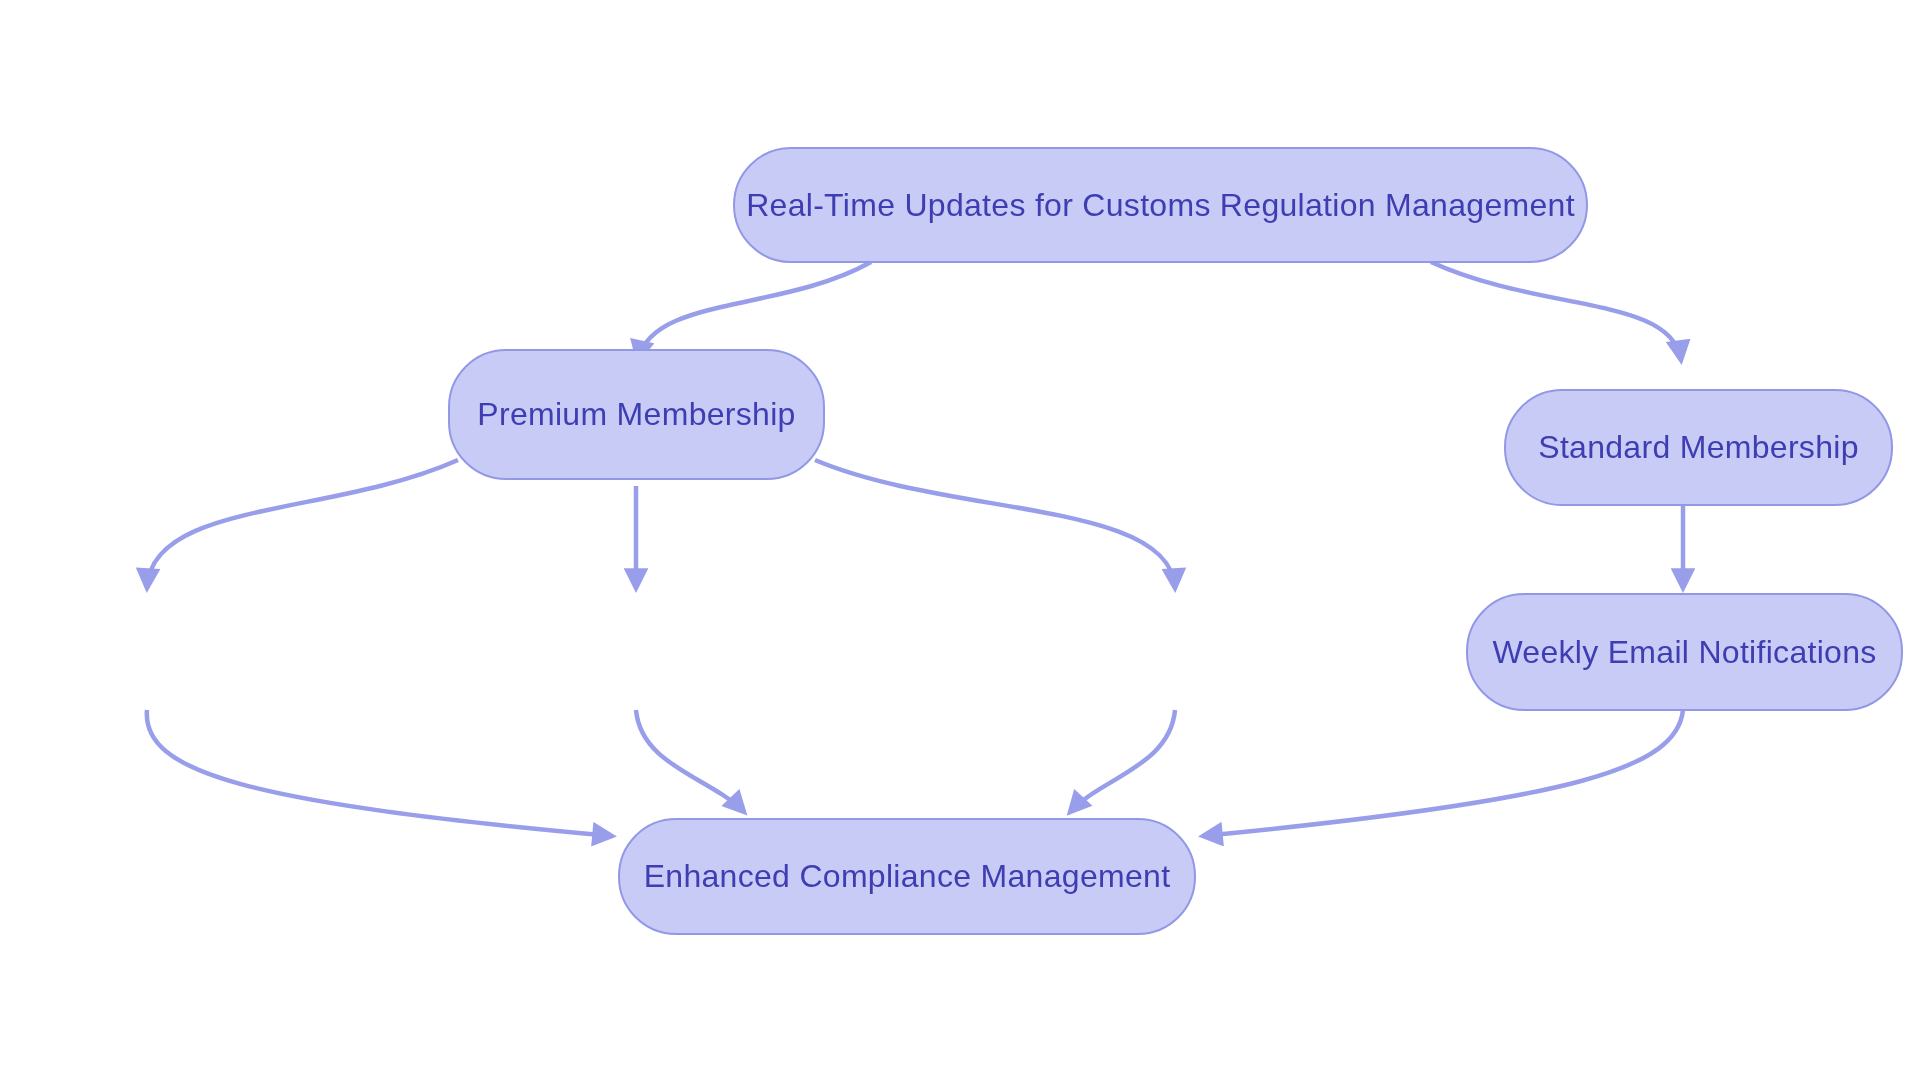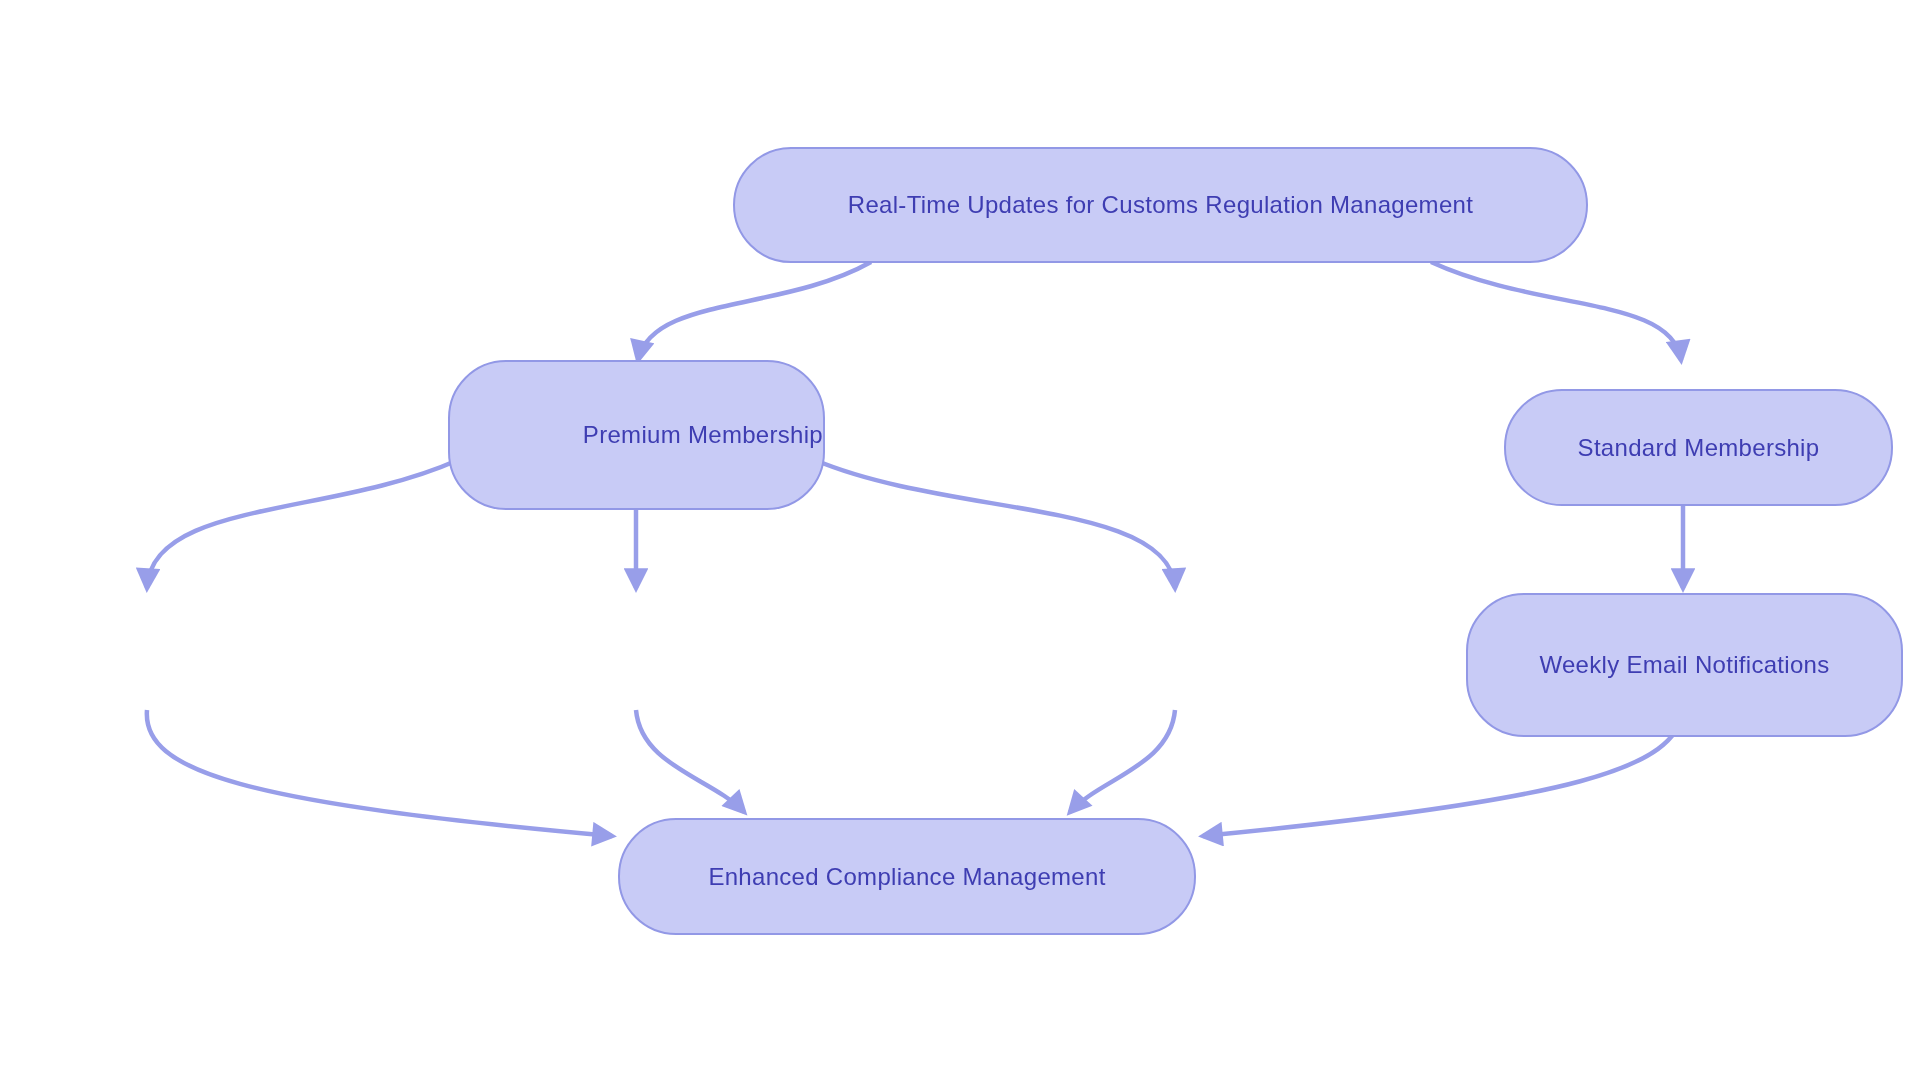--- a/index.html
+++ b/index.html
@@ -35,21 +35,21 @@
     box-sizing:border-box;
     display:flex;
     align-items:center;
     justify-content:center;
     background:var(--node-fill);
     border:2px solid var(--node-border);
     border-radius:58px;
   }
   .node-label{
     font-family:"Liberation Sans", sans-serif;
-    font-size:24px;
+    font-size:32px;
     font-weight:400;
     color:var(--text-color);
     letter-spacing:0.3px;
     white-space:nowrap;
     text-align:center;
   }
 </style>
 </head>
 <body>
 
@@ -67,25 +67,25 @@
       <path d="M 815 460 C 950 517, 1170 500, 1175 588" class="edge" marker-end="url(#arrowhead)"></path>
       <path d="M 1683 487 L 1683 588" class="edge" marker-end="url(#arrowhead)"></path>
       <path d="M 147 710 C 142 772, 245 803, 612 836" class="edge" marker-end="url(#arrowhead)"></path>
       <path d="M 636 710 C 641 766, 712 778, 744 812" class="edge" marker-end="url(#arrowhead)"></path>
       <path d="M 1175 710 C 1170 766, 1101 778, 1070 812" class="edge" marker-end="url(#arrowhead)"></path>
       <path d="M 1683 710 C 1677 768, 1575 800, 1203 836" class="edge" marker-end="url(#arrowhead)"></path>
     </svg>
 <div class="node" style="left: 733px; top: 147px; width: 855px; height: 116px;">
       <span class="node-label">Real-Time Updates for Customs Regulation Management</span>
     </div>
-    <div class="node" style="left: 448px; top: 360px; width: 377px; height: 150px; justify-content: flex-end;">
+    <div class="node" style="left: 448px; top: 349px; width: 377px; height: 131px;">
       <span class="node-label">Premium Membership</span>
     </div>
     <div class="node" style="left: 1504px; top: 368px; width: 389px; height: 117px; margin-top: 21px;">
       <span class="node-label">Standard Membership</span>
     </div>
-    <div class="node" style="left: 1466px; top: 593px; width: 437px; height: 144px;">
+    <div class="node" style="left: 1466px; top: 593px; width: 437px; height: 118px;">
       <span class="node-label">Weekly Email Notifications</span>
     </div>
     <div class="node" style="left: 618px; top: 818px; width: 578px; height: 117px;">
       <span class="node-label">Enhanced Compliance Management</span>
     </div>
   </div>
 
 </body></html>

